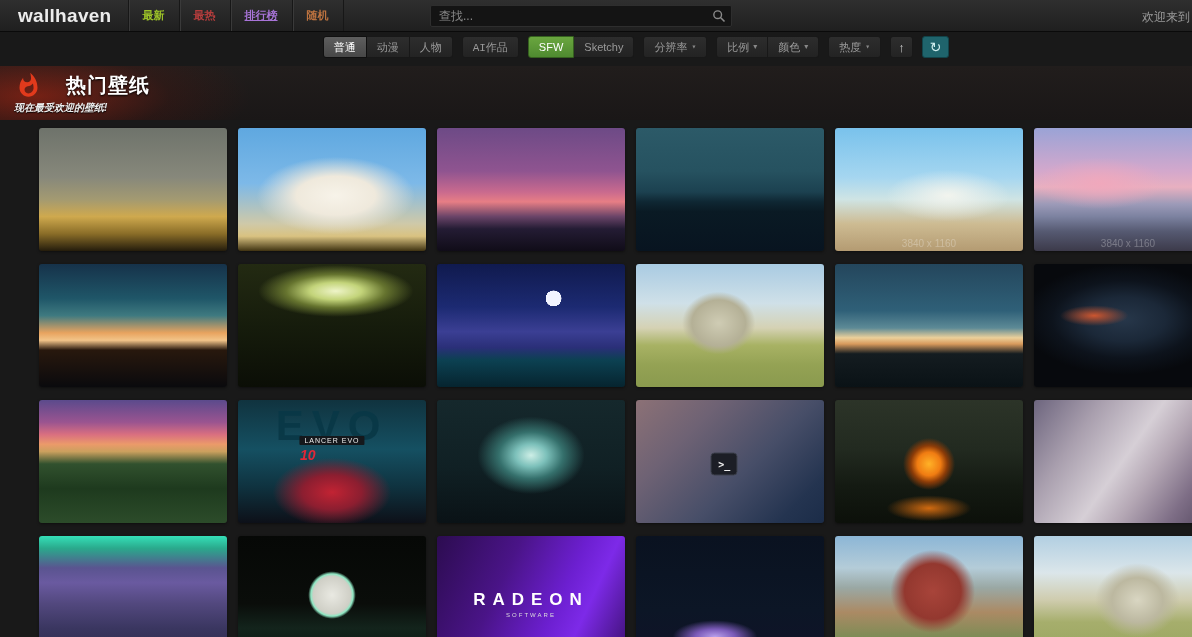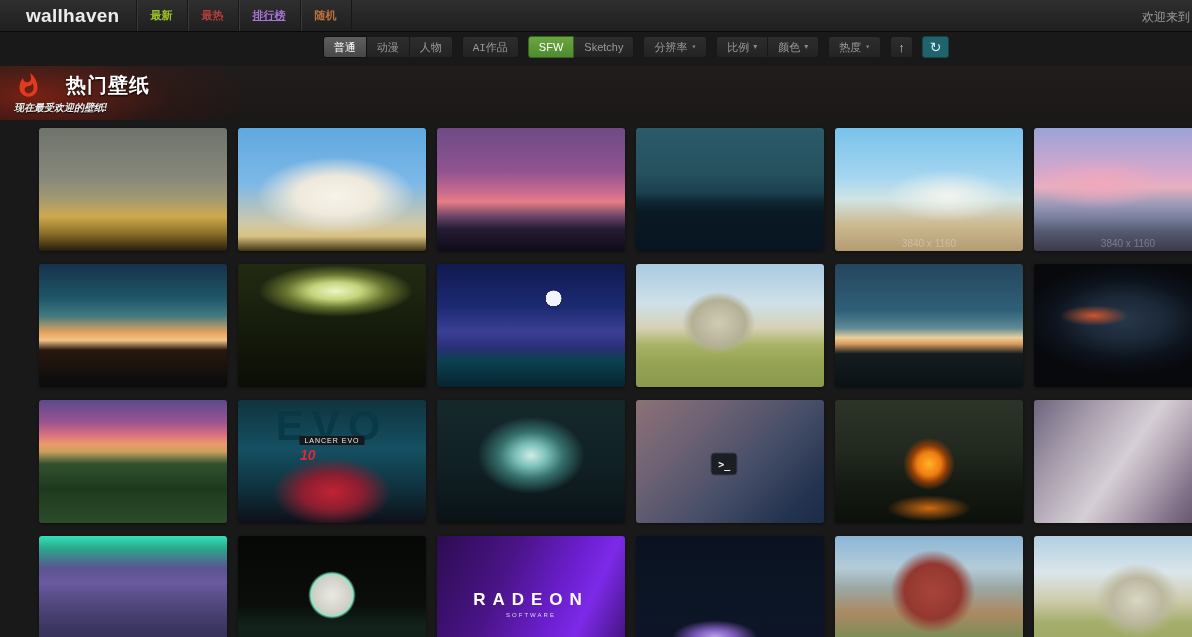--- a/index.html
+++ b/index.html
@@ -1,21 +1,21 @@
 <!DOCTYPE html>
 <html><head>
 <meta charset="utf-8">
 <style>
   * { box-sizing: border-box; margin: 0; padding: 0; }
   html,body { width:1192px; height:637px; overflow:hidden; background:#191919;
     font-family:"Liberation Sans","DejaVu Sans",sans-serif; }
 
   
   .topnav { position:relative; display:flex; align-items:stretch; height:32px;
-    background:linear-gradient(#2f2f2f,#1f1f1f); border-bottom:1px solid #0a0a0a;padding-left:8px; }
+    background:linear-gradient(#2f2f2f,#1f1f1f); border-bottom:1px solid #0a0a0a; }
   .logo { display:flex; align-items:center; padding:0 16px 0 18px; font-size:19px;
     font-weight:bold; color:#ececec; letter-spacing:.3px; cursor:pointer; }
   .mainmenu { display:flex; align-items:stretch; }
   .navitem { display:flex; align-items:center; padding:0 14px; font-size:11px;
     font-weight:bold; border-left:1px solid #171717; box-shadow:inset 1px 0 0 #3a3a3a;
     cursor:pointer; text-decoration:none; }
   .navitem:last-child { border-right:1px solid #171717; }
   .searchwrap { position:absolute; left:430px; top:5px; width:302px; height:22px; }
   .searchwrap input { width:100%; height:100%; background:#141414; border:1px solid #2e2e2e;
     border-radius:2px; color:#bbb; font-size:12px; padding:0 26px 0 8px; outline:none;
@@ -84,20 +84,29 @@
 <body>
 
 <header class="topnav">
   <div class="logo">wallhaven</div>
   <nav class="mainmenu">
       <a class="navitem" style="color: rgb(157, 196, 40);">最新</a>
       <a class="navitem" style="color: rgb(181, 61, 61);">最热</a>
       <a class="navitem" style="color: rgb(168, 116, 216); text-decoration: underline;">排行榜</a>
       <a class="navitem" style="color: rgb(191, 116, 64);">随机</a>
     </nav>
+  <div class="searchwrap">
+    <input type="text" placeholder="查找..." style="">
+    <span class="sicon">
+      <svg width="14" height="14" viewBox="0 0 16 16">
+        <circle cx="6.5" cy="6.5" r="4.4" fill="none" stroke="#8a8a8a" stroke-width="1.6"></circle>
+        <line x1="10" y1="10" x2="14.3" y2="14.3" stroke="#8a8a8a" stroke-width="1.8"></line>
+      </svg>
+    </span>
+  </div>
   <div class="welcome">欢迎来到</div>
 </header>
 
 <div class="filterbar">
   <div class="filterrow">
       <div class="btngroup">
         <button class="btn active">
           <span>普通</span>
         </button>
         <button class="btn">

